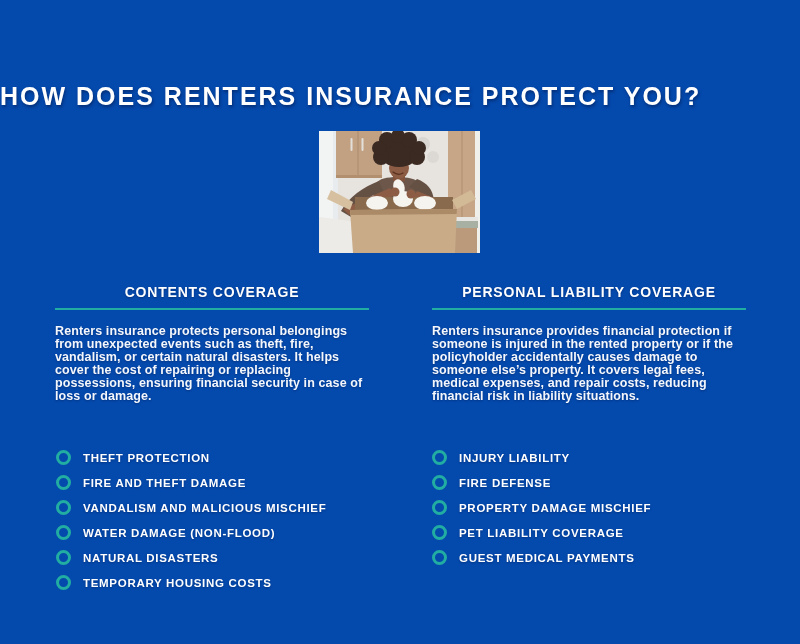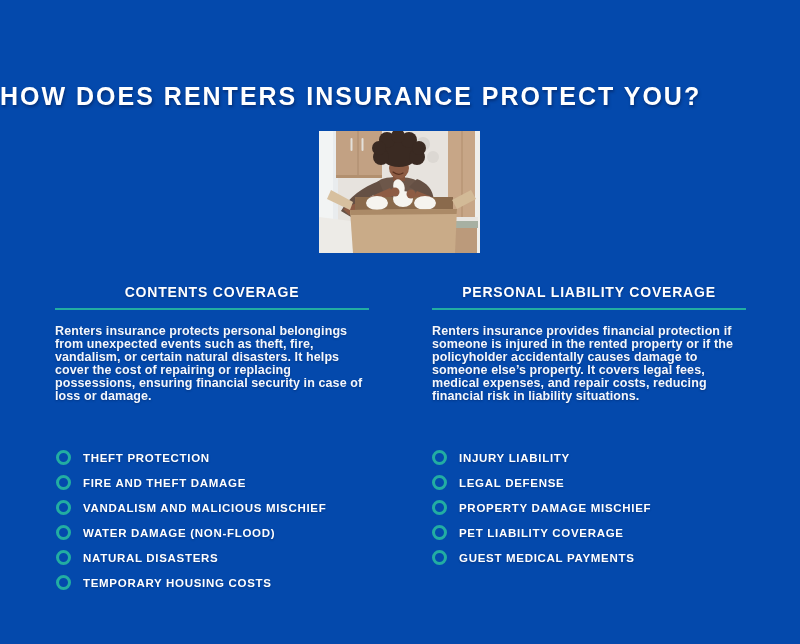--- a/index.html
+++ b/index.html
@@ -214,21 +214,21 @@
     </li>
 </ul>
 
 <ul class="items right">
   <li class="item">
       <span class="ring"></span>
       <span class="item-label">INJURY LIABILITY</span>
     </li>
   <li class="item">
       <span class="ring"></span>
-      <span class="item-label">LEGAL DEFENSE</span>
+      <span class="item-label">FIRE DEFENSE</span>
     </li>
   <li class="item">
       <span class="ring"></span>
       <span class="item-label">PROPERTY DAMAGE MISCHIEF</span>
     </li>
   <li class="item">
       <span class="ring"></span>
       <span class="item-label">PET LIABILITY COVERAGE</span>
     </li>
   <li class="item">

